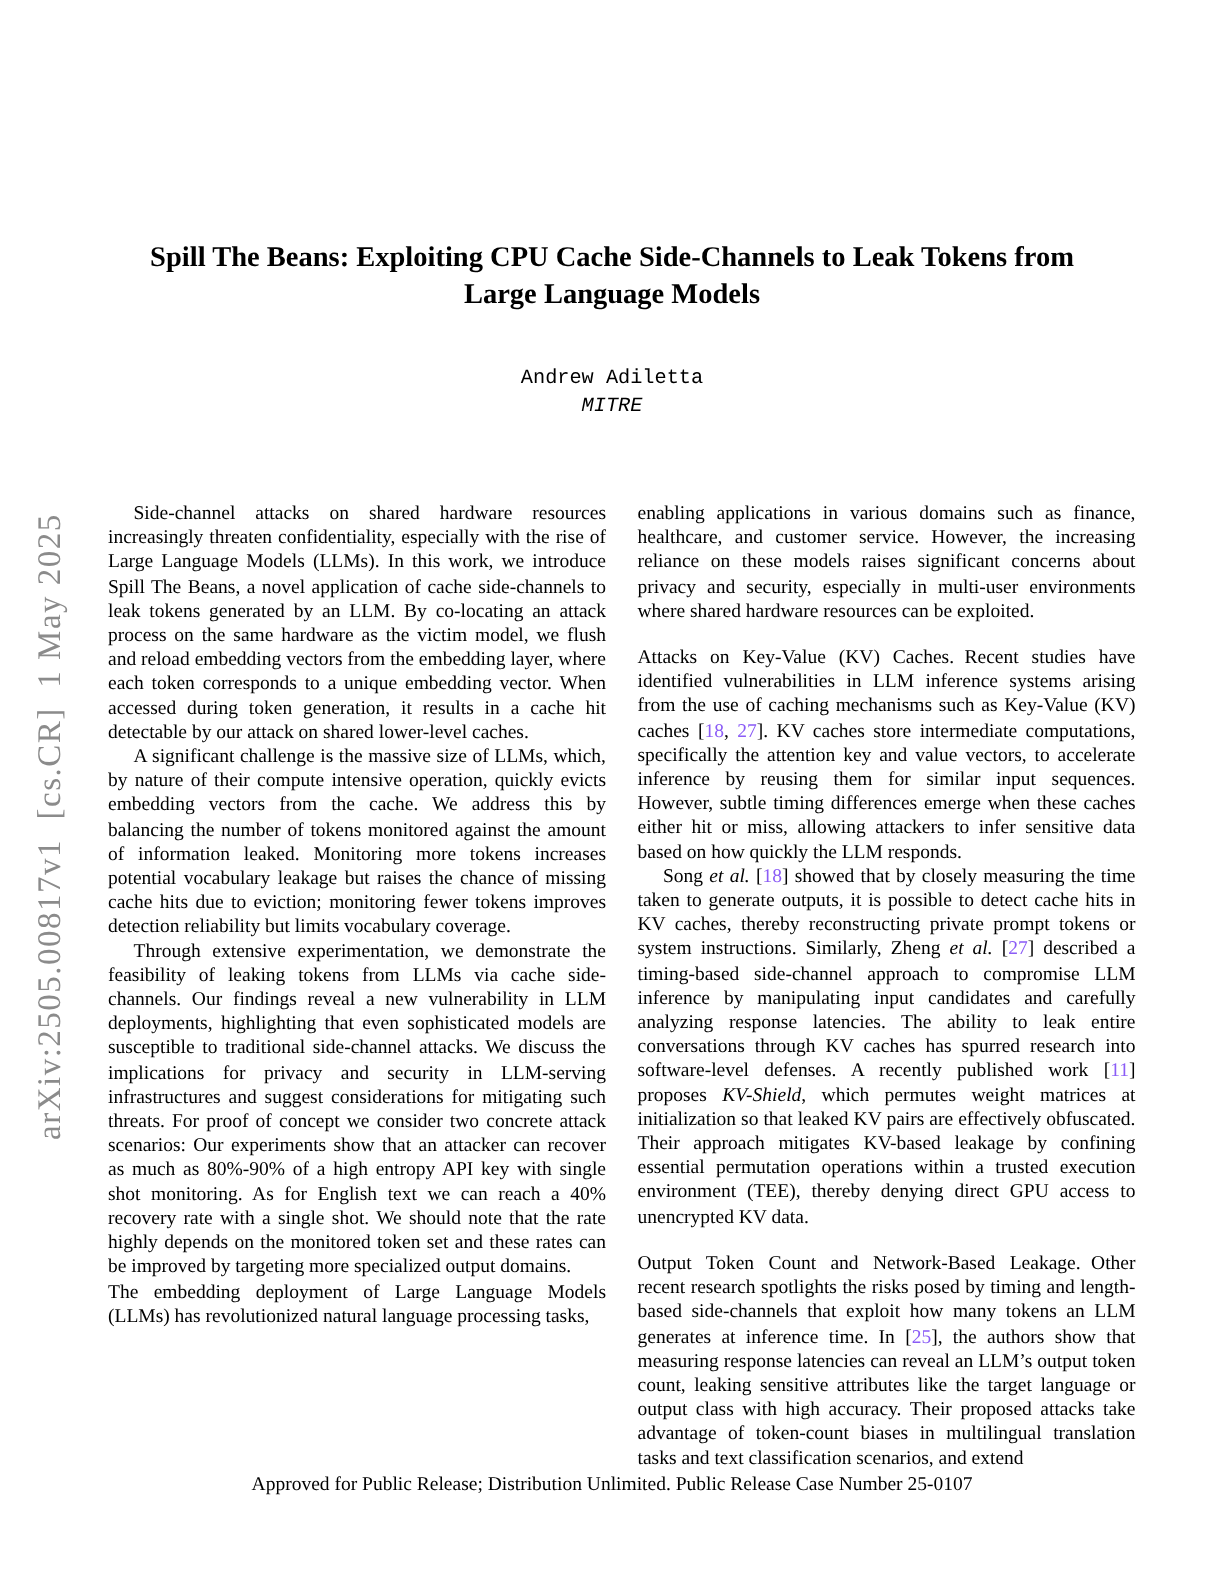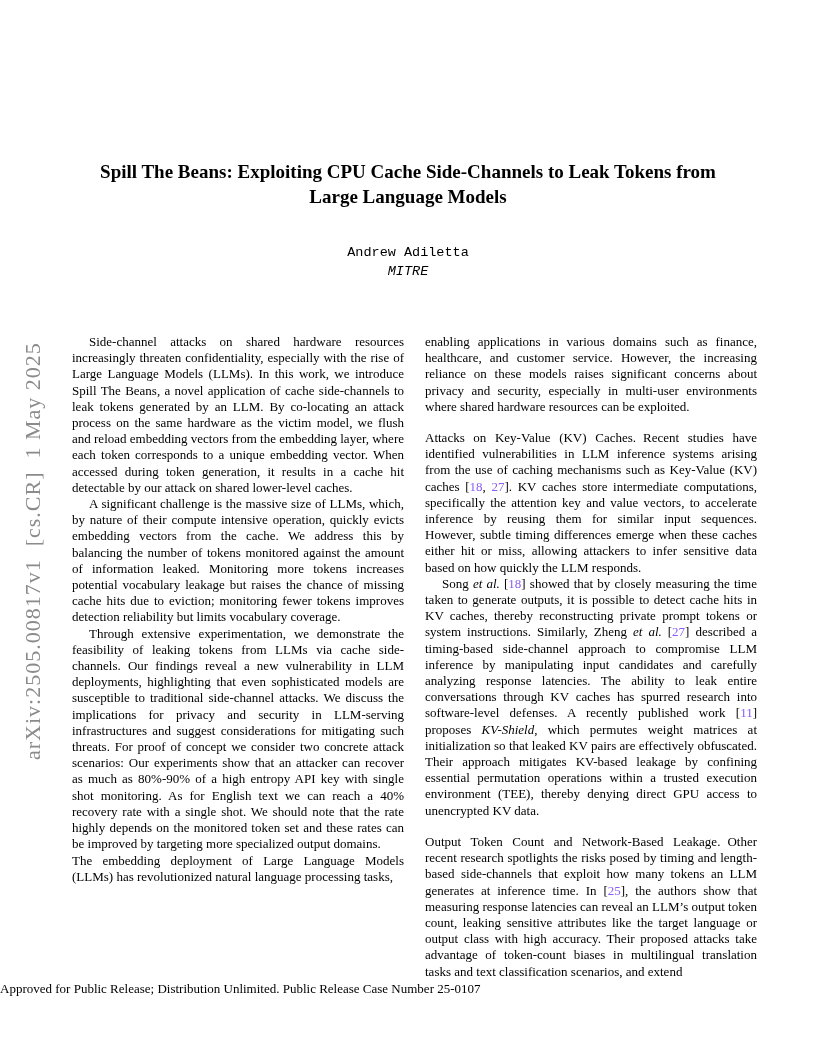--- a/index.html
+++ b/index.html
@@ -94,21 +94,21 @@
   .seg-i { font-style: italic; }
   .seg-r { color: #8b5cf6; }
   .seg-runin { margin-right: 7px; }
 
   
   .footer {
     position: absolute;
     top: 981px;
     left: 0;
     width: 816px;
-    text-align: left;
+    text-align: center;
     font-size: 13px;
     line-height: 16.5px;
   }
 </style>
 </head>
 <body>
 
 <div class="page">
 
   <div class="watermark">arXiv:2505.00817v1  [cs.CR]  1 May 2025</div>

